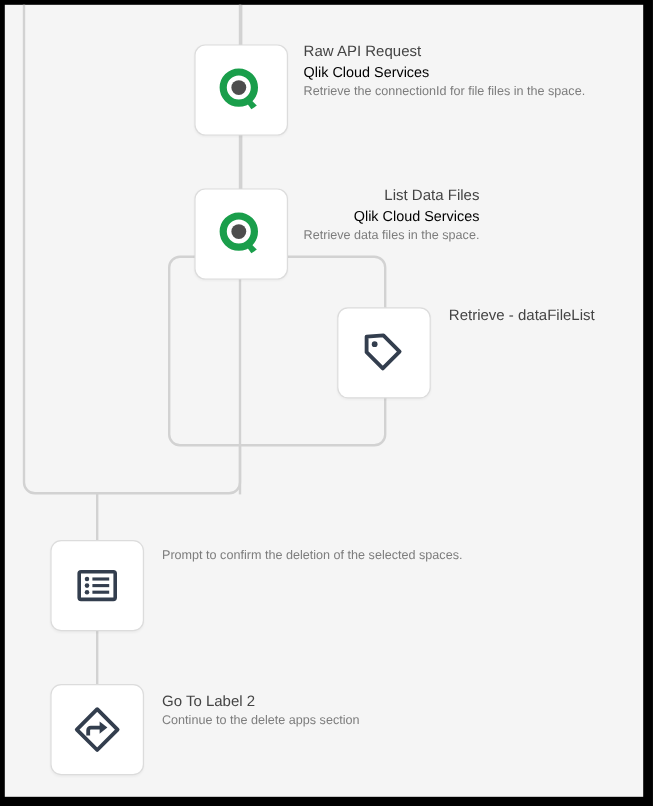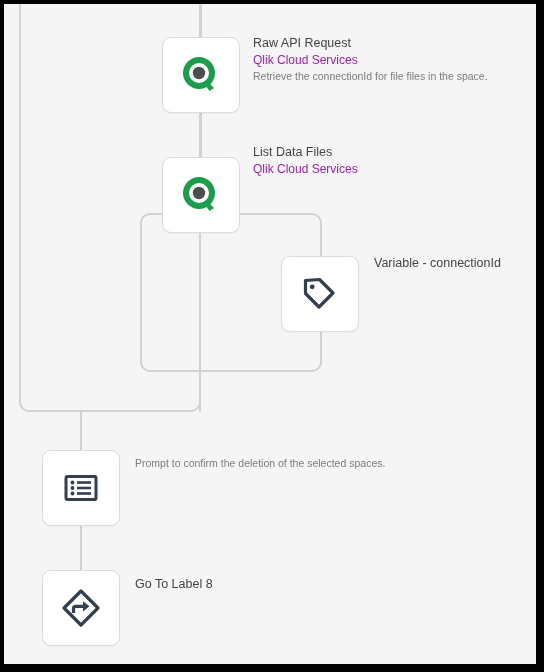--- a/index.html
+++ b/index.html
@@ -58,21 +58,21 @@
     position: absolute;
   }
   .title {
     font-size: 12.5px;
     color: #444444;
     line-height: 17px;
     white-space: nowrap;
   }
   .subtitle {
     font-size: 12px;
-    color: #a21caf;
+    color: #000000;
     line-height: 17px;
     white-space: nowrap;
   }
   .desc {
     font-size: 10.5px;
     color: #7d7d7d;
     line-height: 15px;
     white-space: nowrap;
   }
 
@@ -119,37 +119,38 @@
   <div class="node">
     <div class="card" style="left:158px; top:153px; width:78px; height:76px;">
       <span>
         <svg width="42" height="42" viewBox="0 0 42 42">
           <circle cx="19" cy="19" r="13" fill="none" stroke="#1a9e4b" stroke-width="6"></circle>
           <circle cx="19" cy="19" r="6.2" fill="#4d4d4d"></circle>
           <path d="M26.5 26.5 L34 34 L29.5 37 L23.5 29" fill="#1a9e4b"></path>
         </svg>
       </span>
     </div>
-    <div class="labels" style="left:249px; top:140px;">
+    <div class="labels" style="left:249px; top:151px;text-align:right;">
       <div class="title">List Data Files</div>
       <div class="subtitle">Qlik Cloud Services</div>
+      <div class="desc">Retrieve data files in the space.</div>
     </div>
   </div>
 
   <div class="node">
     <div class="card" style="left:277px; top:252px; width:78px; height:76px;">
       <span>
         <svg width="40" height="40" viewBox="0 0 40 40">
           <path d="M5.5 6.5 L5.5 19.5 L19 33 L33 19 L19.5 5.5 Z" fill="none" stroke="#333e4e" stroke-width="3.2" stroke-linejoin="round"></path>
           <circle cx="12.2" cy="12.8" r="2.4" fill="#333e4e"></circle>
         </svg>
       </span>
     </div>
     <div class="labels" style="left:370px; top:251px;">
-      <div class="title">Variable - connectionId</div>
+      <div class="title">Retrieve - dataFileList</div>
     </div>
   </div>
 
   <div class="node">
     <div class="card" style="left:38px; top:446px; width:78px; height:76px;">
       <span>
         <svg width="38" height="38" viewBox="0 0 38 38">
           <rect x="4" y="7.5" width="30" height="23" rx="1.5" fill="none" stroke="#333e4e" stroke-width="3"></rect>
           <circle cx="10.5" cy="13.5" r="1.9" fill="#333e4e"></circle>
           <circle cx="10.5" cy="19" r="1.9" fill="#333e4e"></circle>
@@ -169,17 +170,18 @@
     <div class="card" style="left:38px; top:566px; width:78px; height:76px;">
       <span>
         <svg width="42" height="42" viewBox="0 0 42 42">
           <path d="M21 4 L38 21 L21 38 L4 21 Z" fill="none" stroke="#333e4e" stroke-width="3.2" stroke-linejoin="round"></path>
           <path d="M13.5 26 L13.5 21.5 A2.2 2.2 0 0 1 15.7 19.3 L25 19.3" fill="none" stroke="#333e4e" stroke-width="3.2" stroke-linecap="butt" stroke-linejoin="round"></path>
           <path d="M23 14.2 L29.5 19.3 L23 24.4 Z" fill="#333e4e"></path>
         </svg>
       </span>
     </div>
     <div class="labels" style="left:131px; top:572px;">
-      <div class="title">Go To Label 8</div>
+      <div class="title">Go To Label 2</div>
+      <div class="desc">Continue to the delete apps section</div>
     </div>
   </div>
 
 </div>
 
 </body></html>

